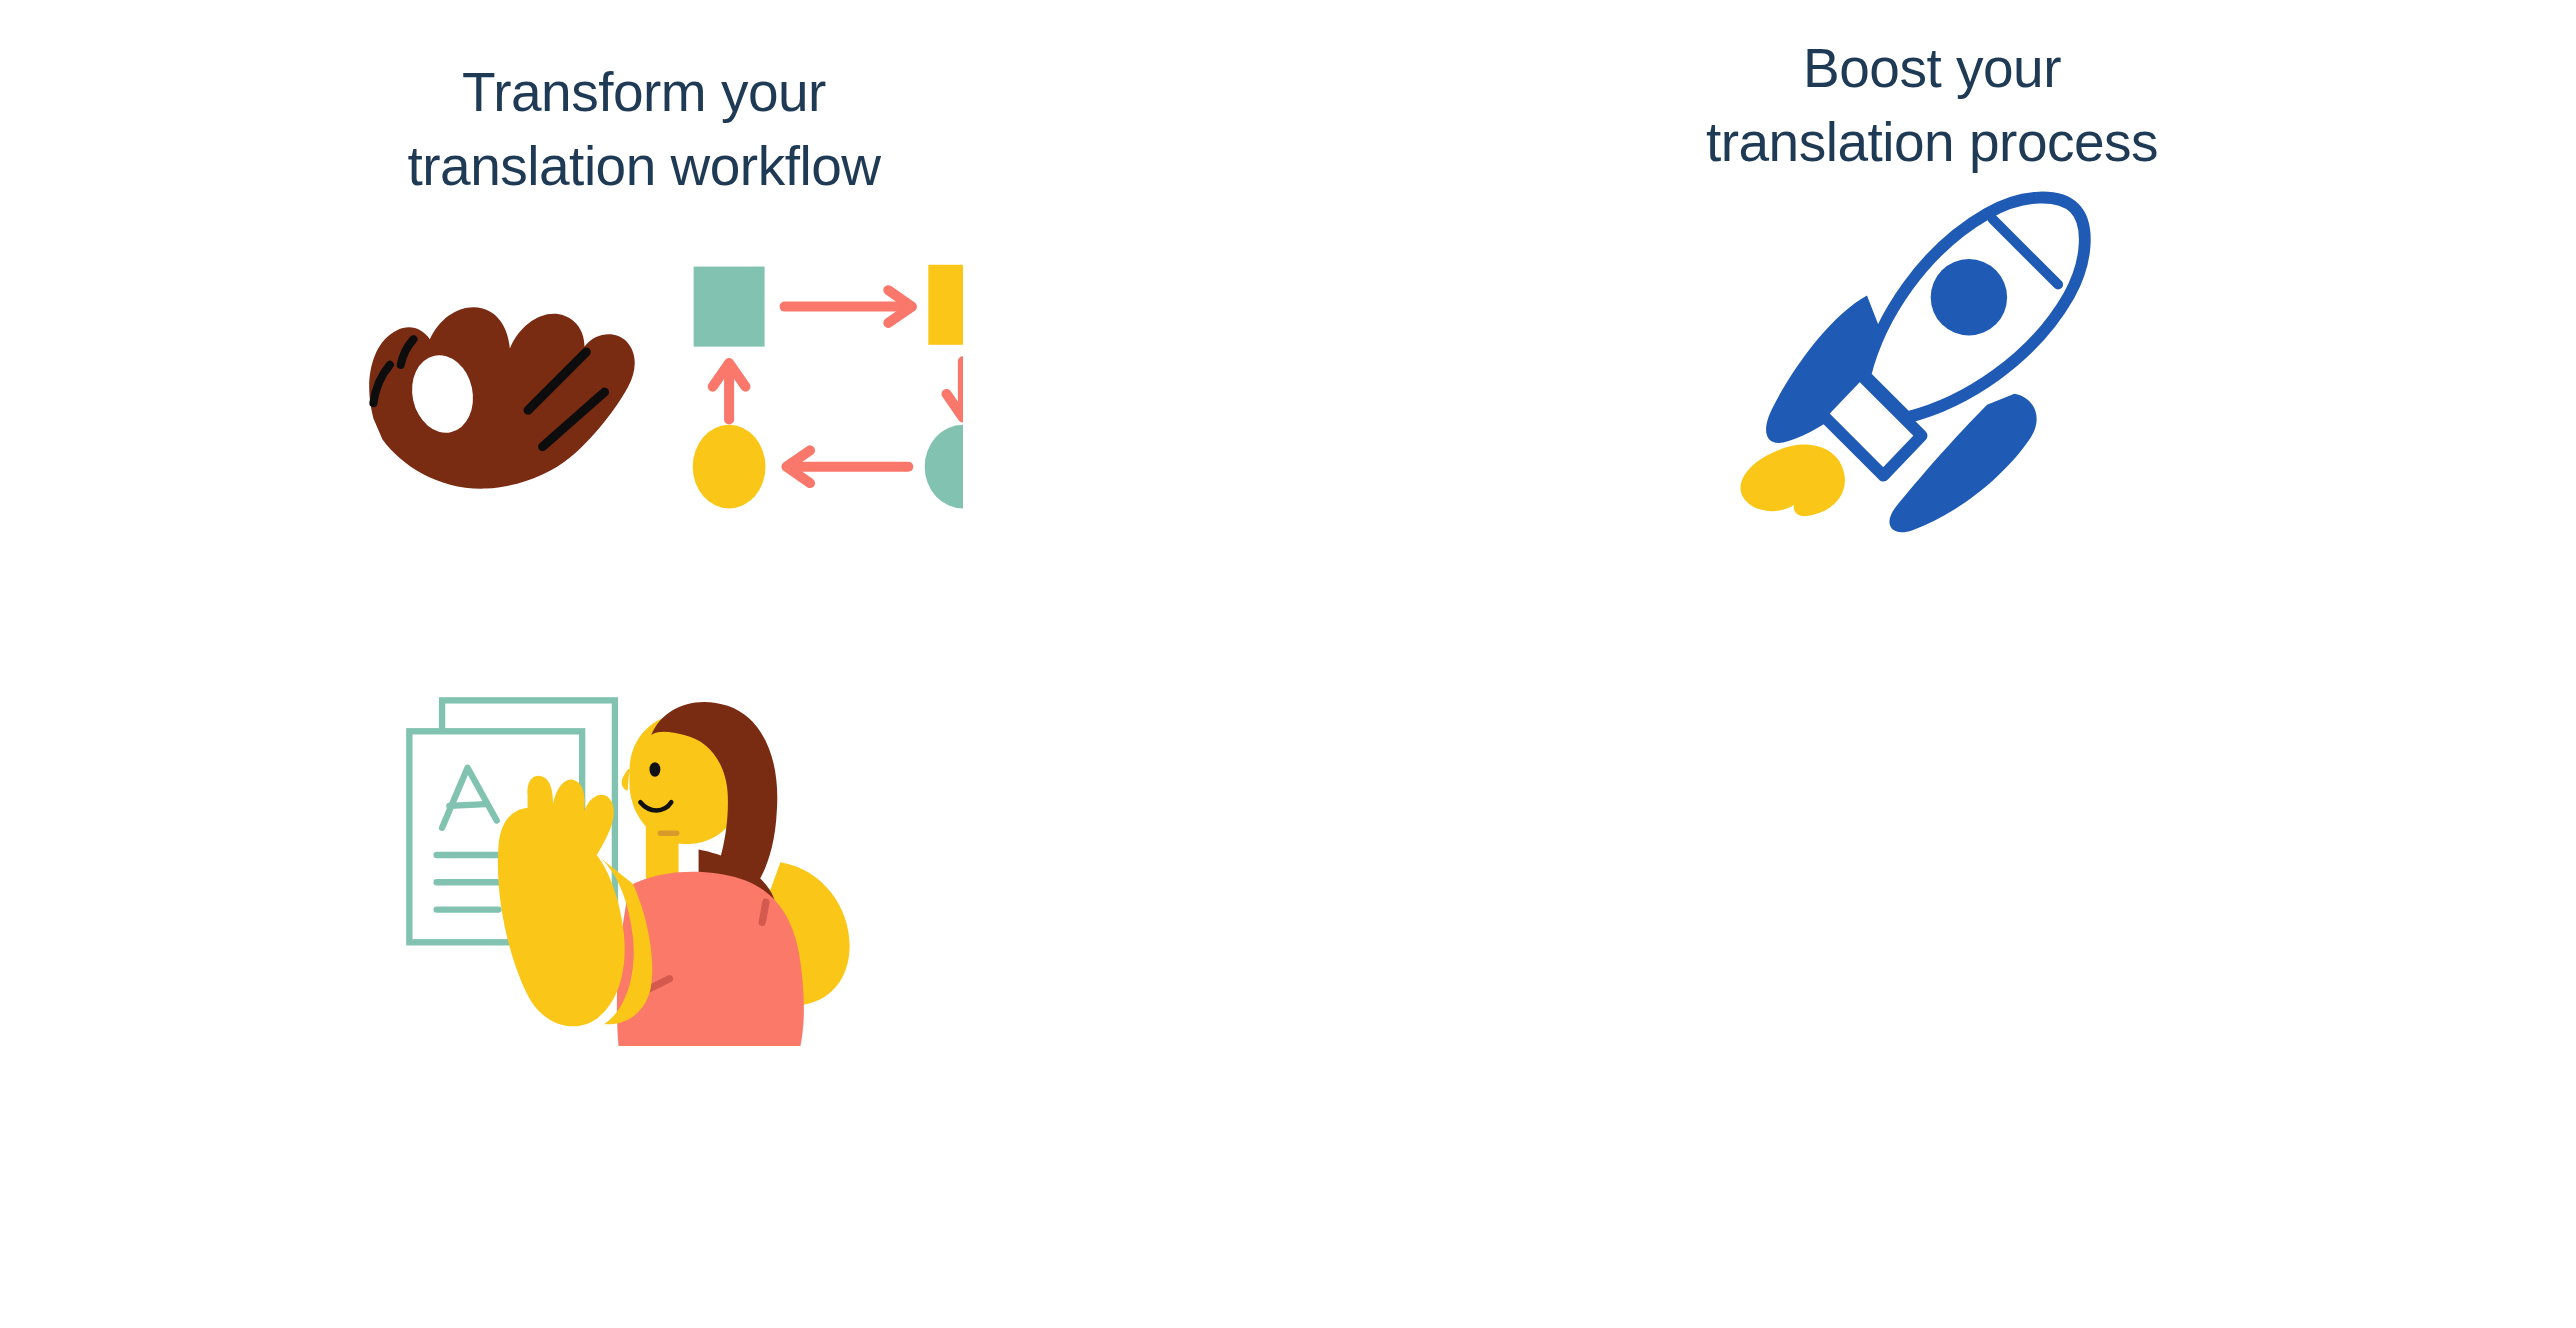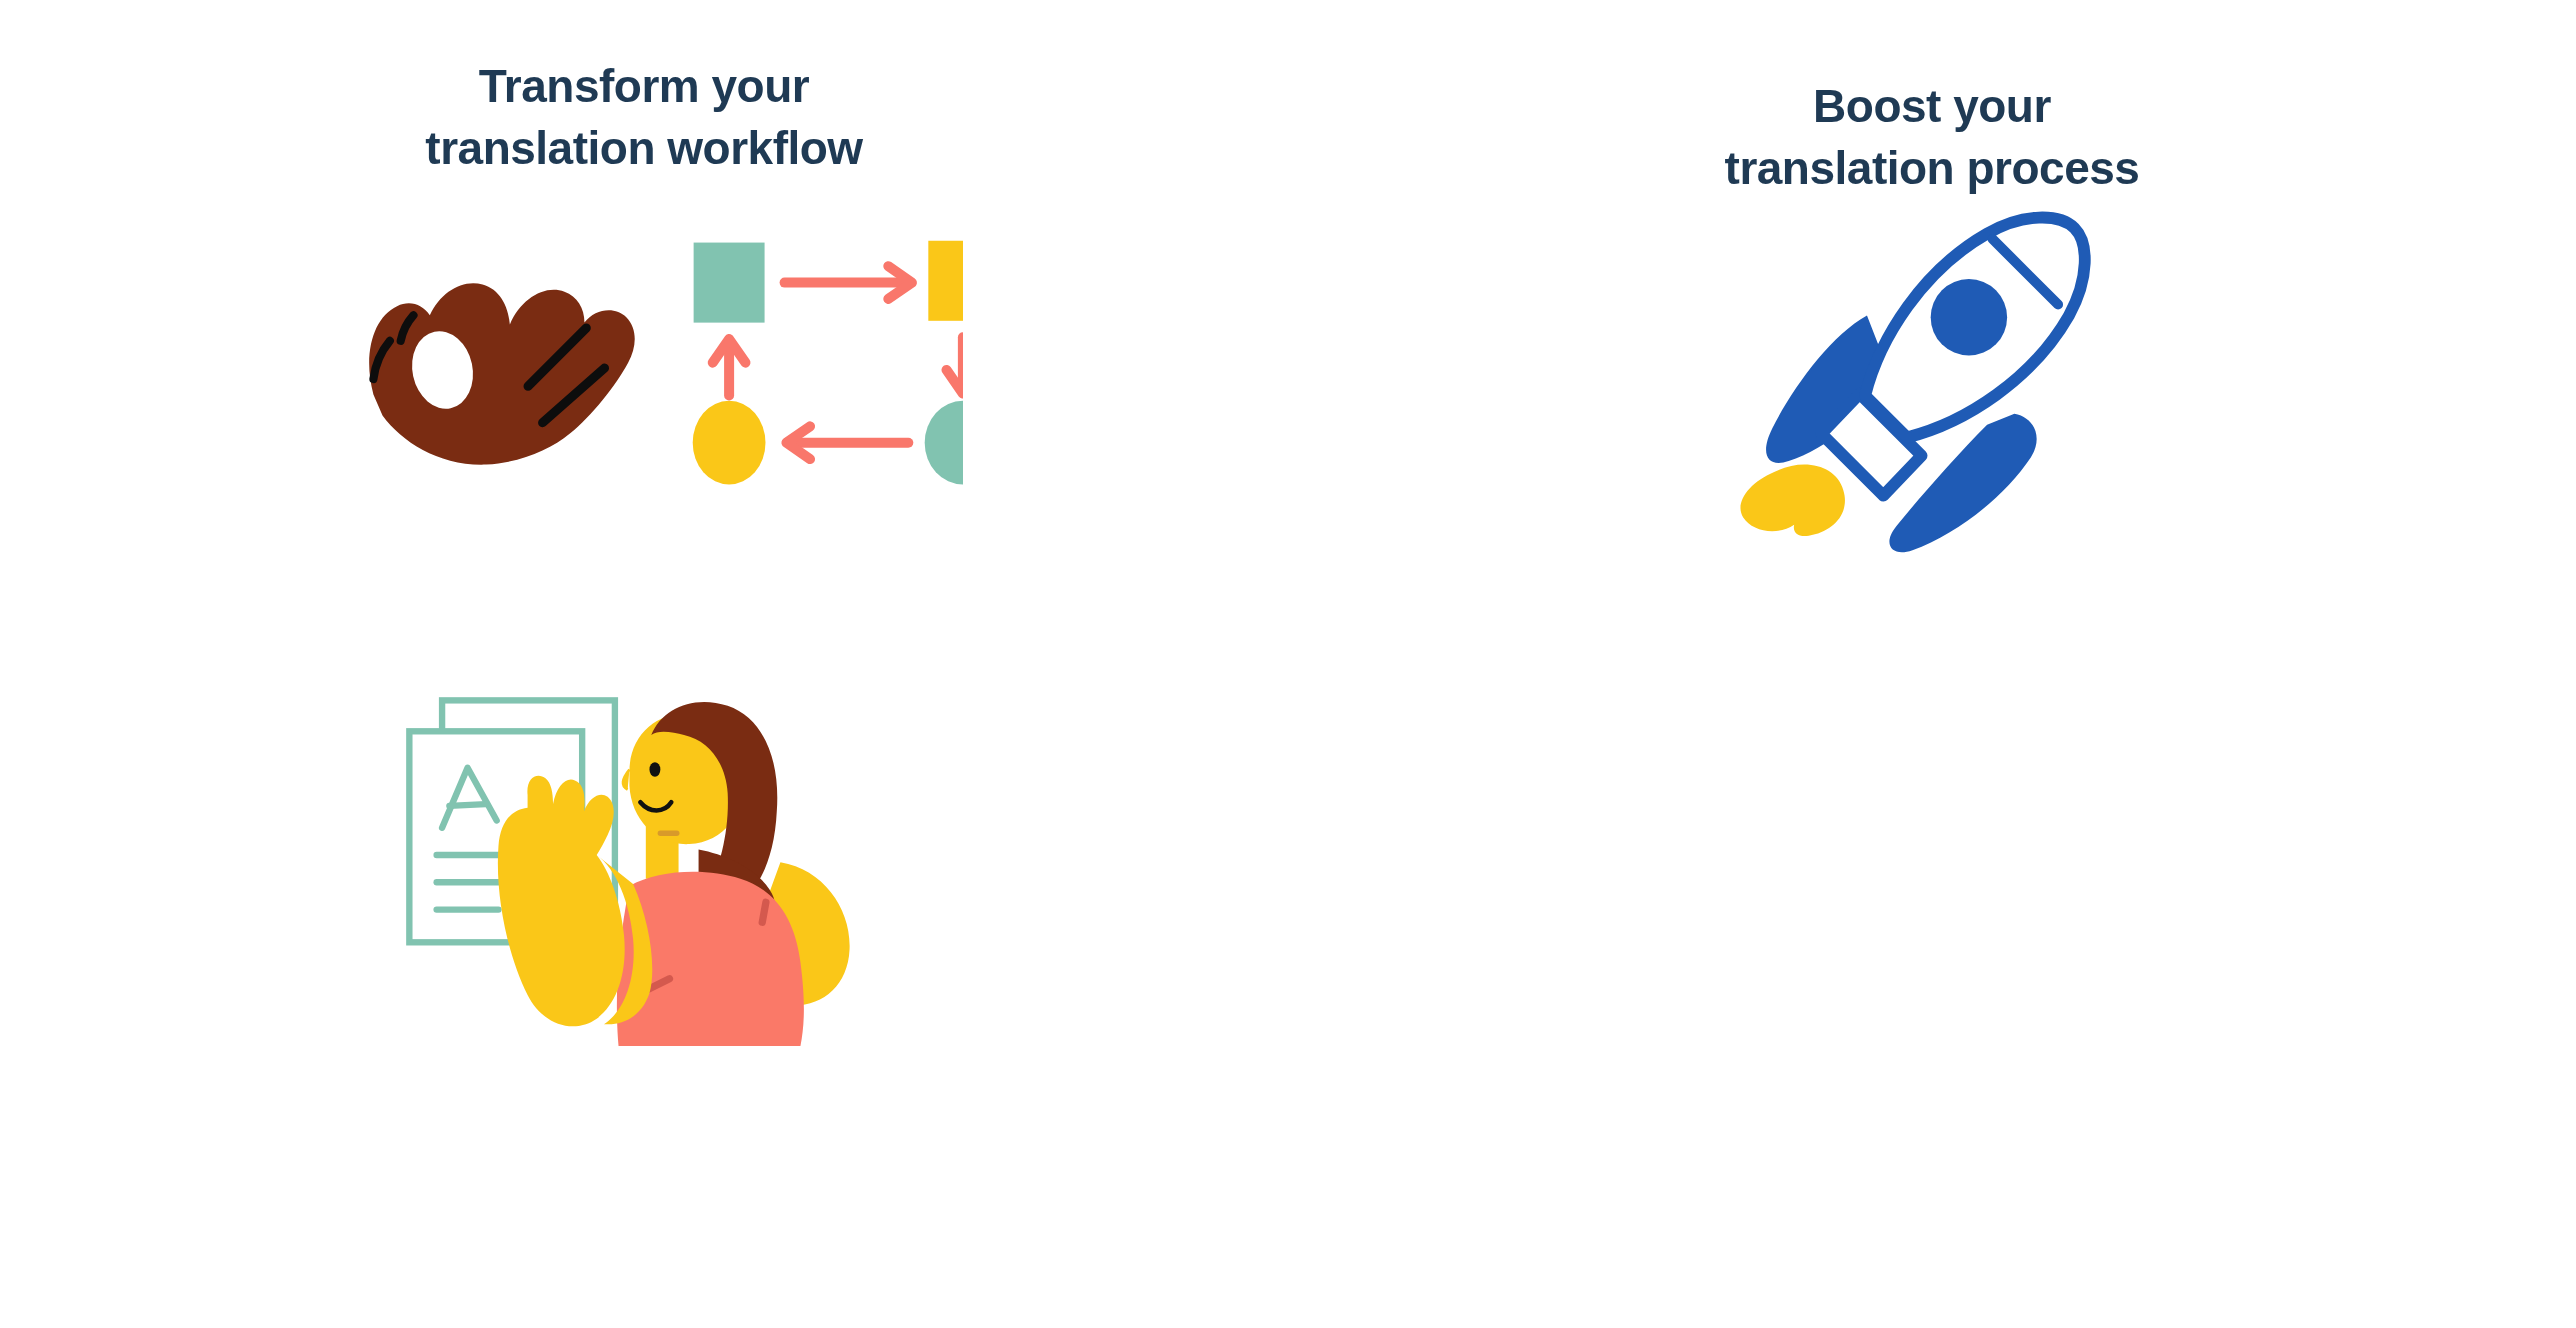--- a/index.html
+++ b/index.html
@@ -25,30 +25,30 @@
     height: 1328px;
   }
   .cell {
     position: relative;
     display: flex;
     flex-direction: column;
     align-items: center;
   }
   .cell-title {
     color: #1f3a54;
-    font-size: 46px;
+    font-size: 55px;
     line-height: 1.34;
-    font-weight: 700;
+    font-weight: 400;
     text-align: center;
     letter-spacing: -0.5px;
     white-space: pre-line;
   }
   
   .cell-tl .cell-title { margin-top: 56px; }
-  .cell-tr .cell-title { margin-top: 76px; }
+  .cell-tr .cell-title { margin-top: 32px; }
   .cell-bl .cell-title { margin-top: 69px; }
   .cell-br .cell-title { margin-top: 69px; }
 
   .art { display: block; }
   .art-wrap { display: flex; justify-content: center; width: 100%; }
 
   .cell-tl .art-wrap { margin-top: 29px; }
   .cell-tr .art-wrap { margin-top: 0px; }
   .cell-bl .art-wrap { margin-top: 44px; }
   .cell-br .art-wrap { margin-top: 20px; }

